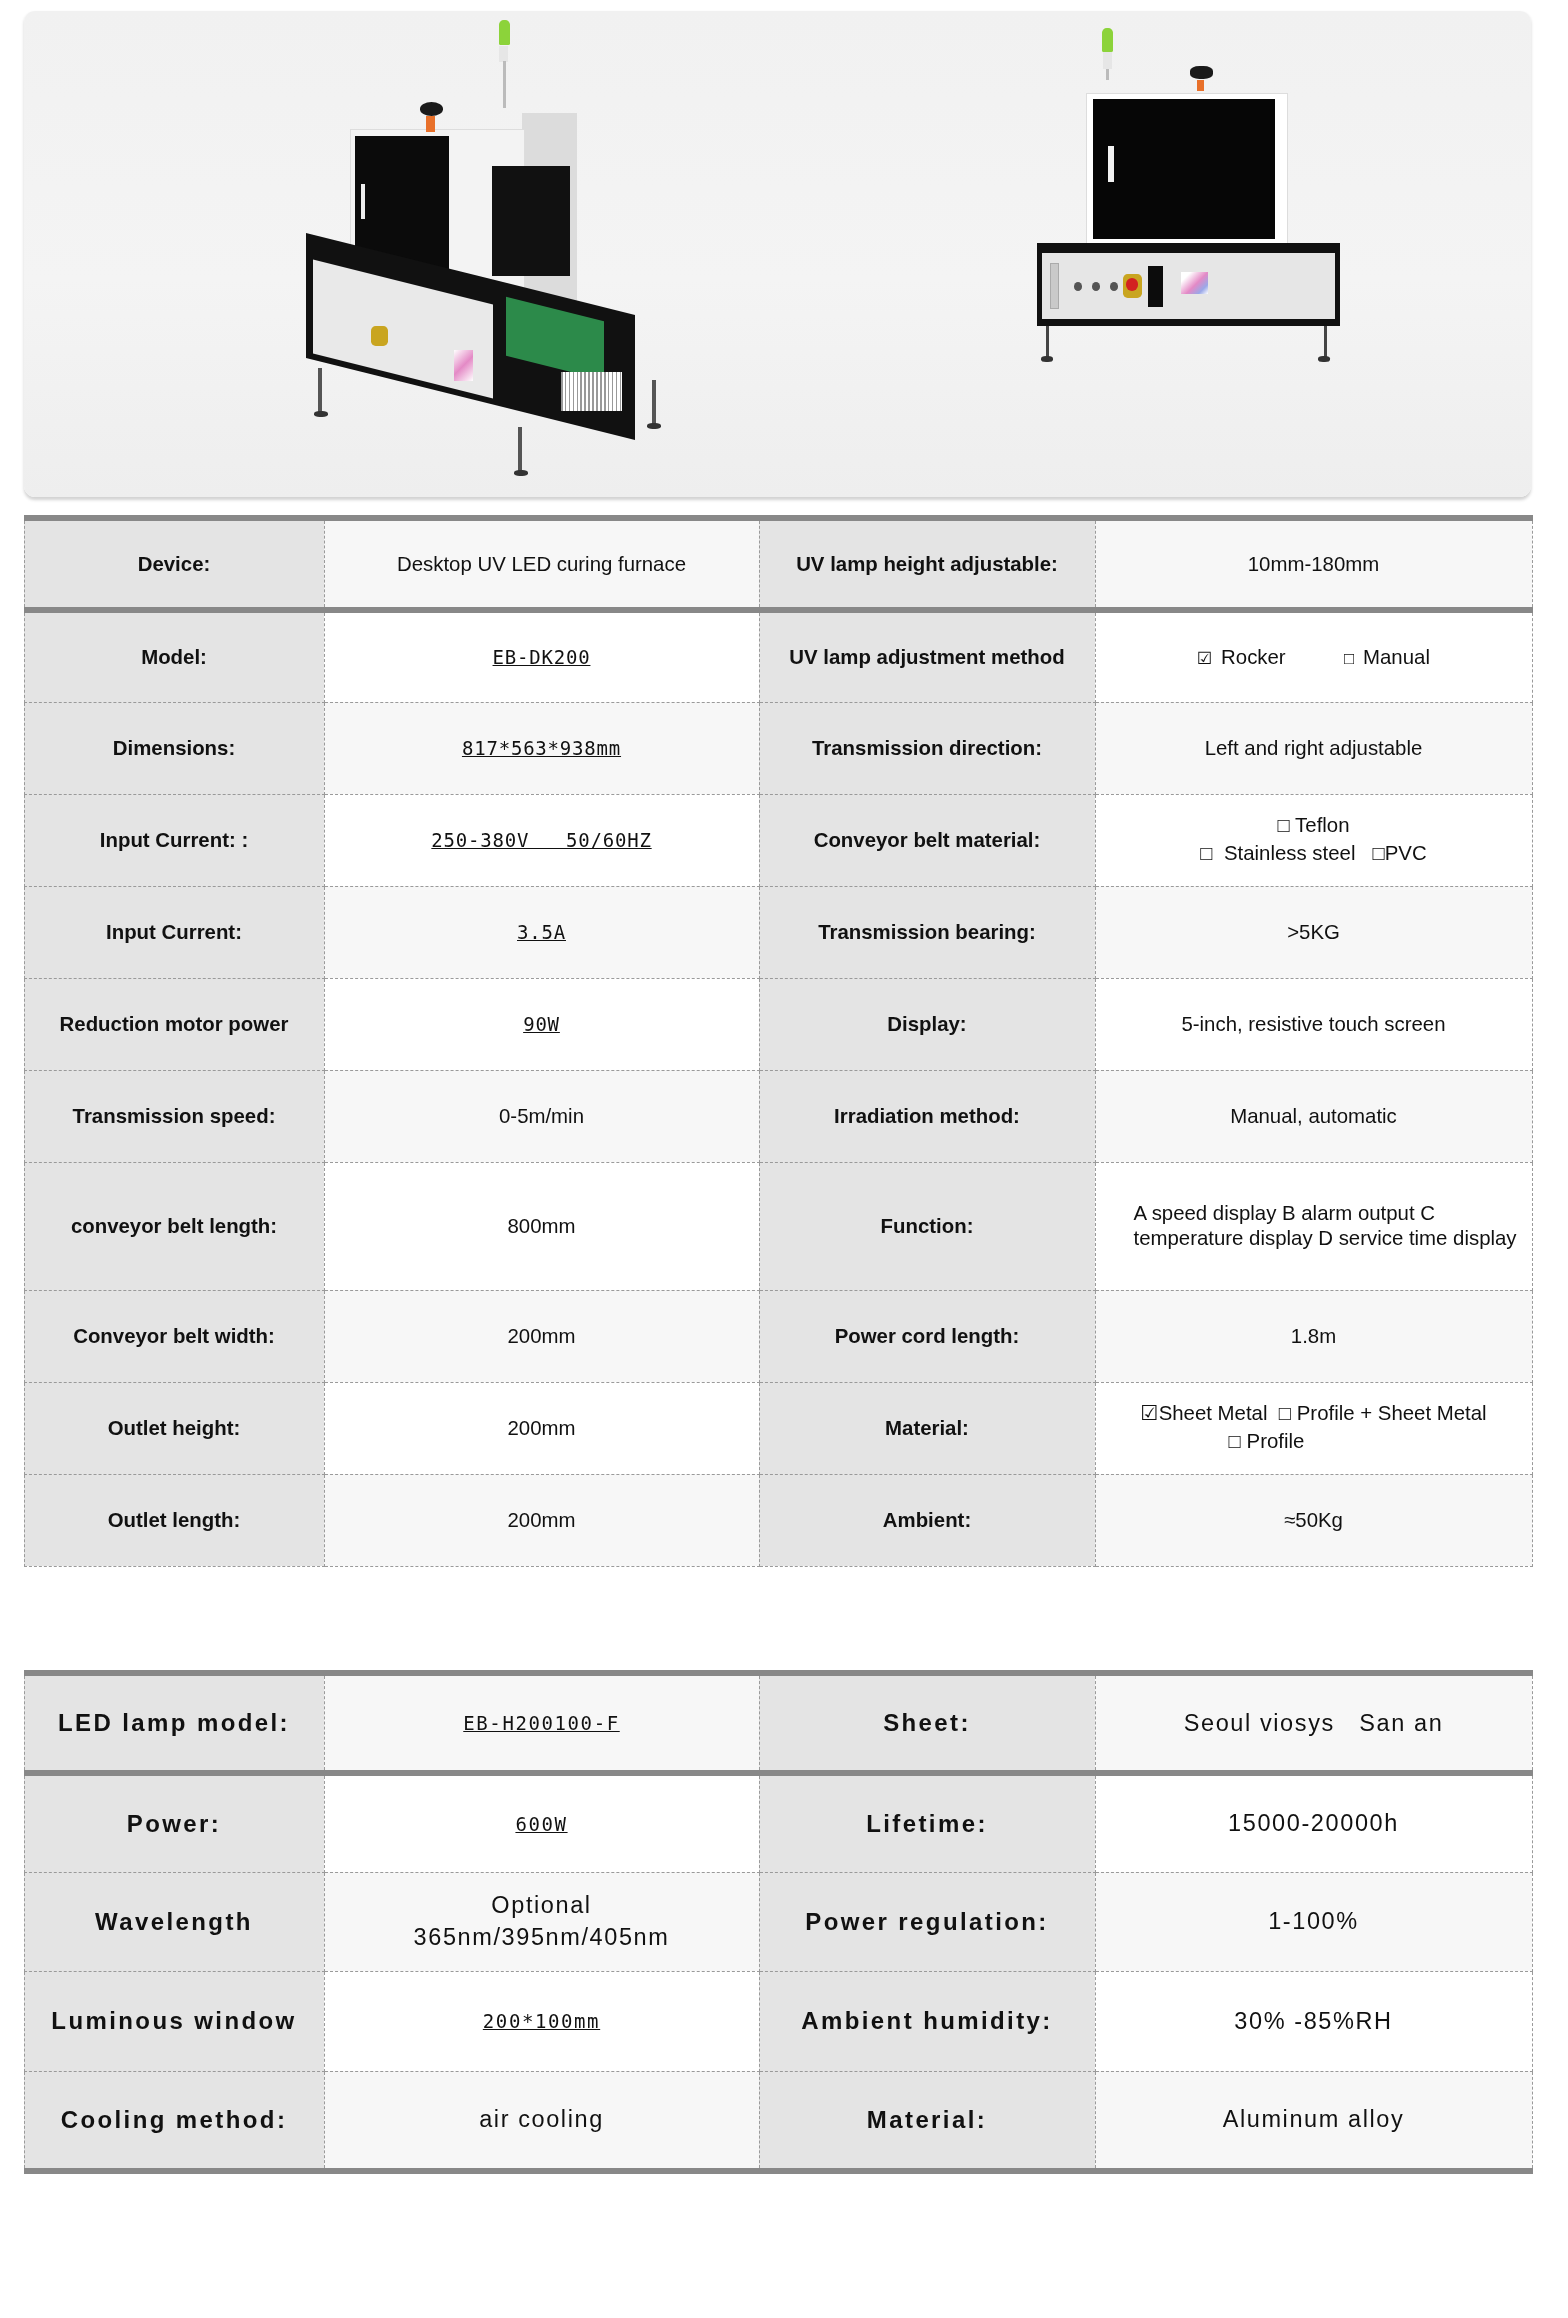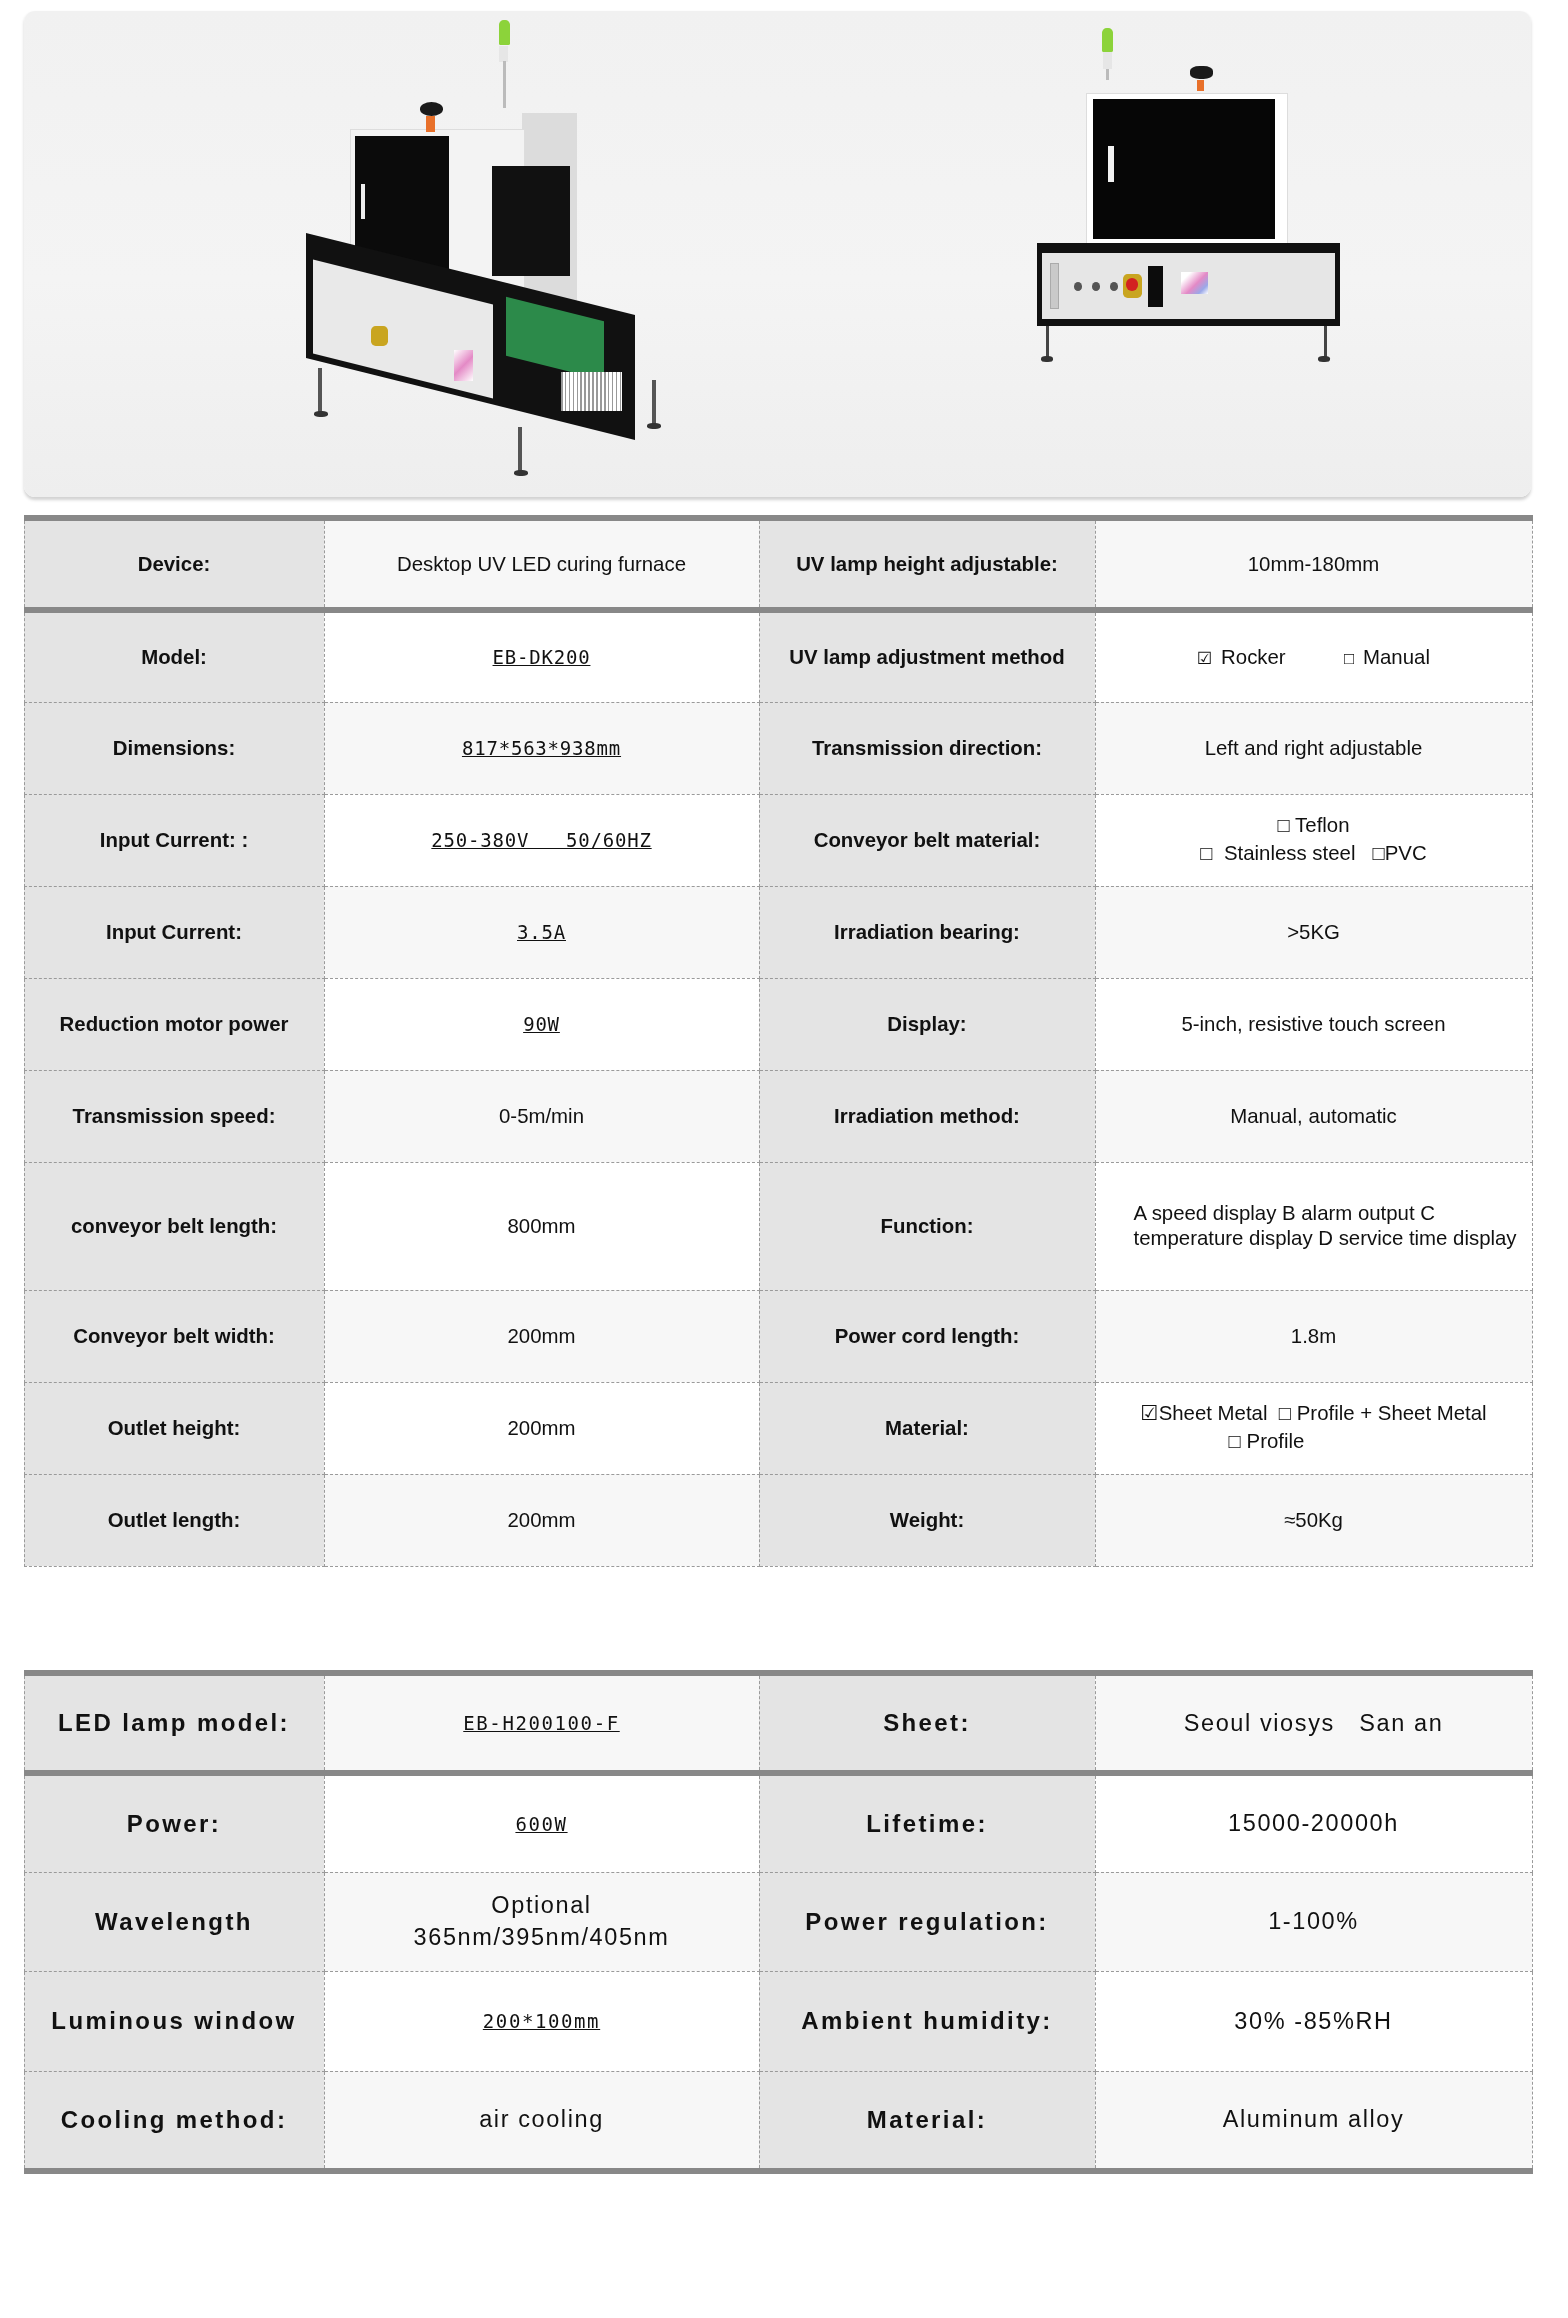--- a/index.html
+++ b/index.html
@@ -166,21 +166,21 @@
     <td class="v mono" style="white-space:pre">250-380V   50/60HZ</td>
     <td class="k">Conveyor belt material:</td>
     <td class="v">
       <span class="vline">□ Teflon</span>
       <span class="vline" style="white-space:pre">□  Stainless steel   □PVC</span>
     </td>
   </tr>
   <tr style="height:92px">
     <td class="k">Input Current:</td>
     <td class="v mono">3.5A</td>
-    <td class="k">Irradiation bearing:</td>
+    <td class="k">Transmission bearing:</td>
     <td class="v">&gt;5KG</td>
   </tr>
   <tr style="height:92px">
     <td class="k">Reduction motor power</td>
     <td class="v mono">90W</td>
     <td class="k">Display:</td>
     <td class="v">5-inch, resistive touch screen</td>
   </tr>
   <tr style="height:92px">
     <td class="k">Transmission speed:</td>
@@ -205,21 +205,21 @@
     <td class="v">200mm</td>
     <td class="k">Material:</td>
     <td class="v">
       <span class="vline" style="white-space:pre">☑Sheet Metal  □ Profile + Sheet Metal</span>
       <span class="vline" style="padding-right:94px">□ Profile</span>
     </td>
   </tr>
   <tr style="height:92px">
     <td class="k">Outlet length:</td>
     <td class="v">200mm</td>
-    <td class="k">Weight:</td>
+    <td class="k">Ambient:</td>
     <td class="v">≈50Kg</td>
   </tr>
 </tbody>
   </table>
 
 <table class="spec spec2" style="top:1670px;">
   <colgroup>
       <col style="width:300px">
       <col style="width:435px">
       <col style="width:336px">

